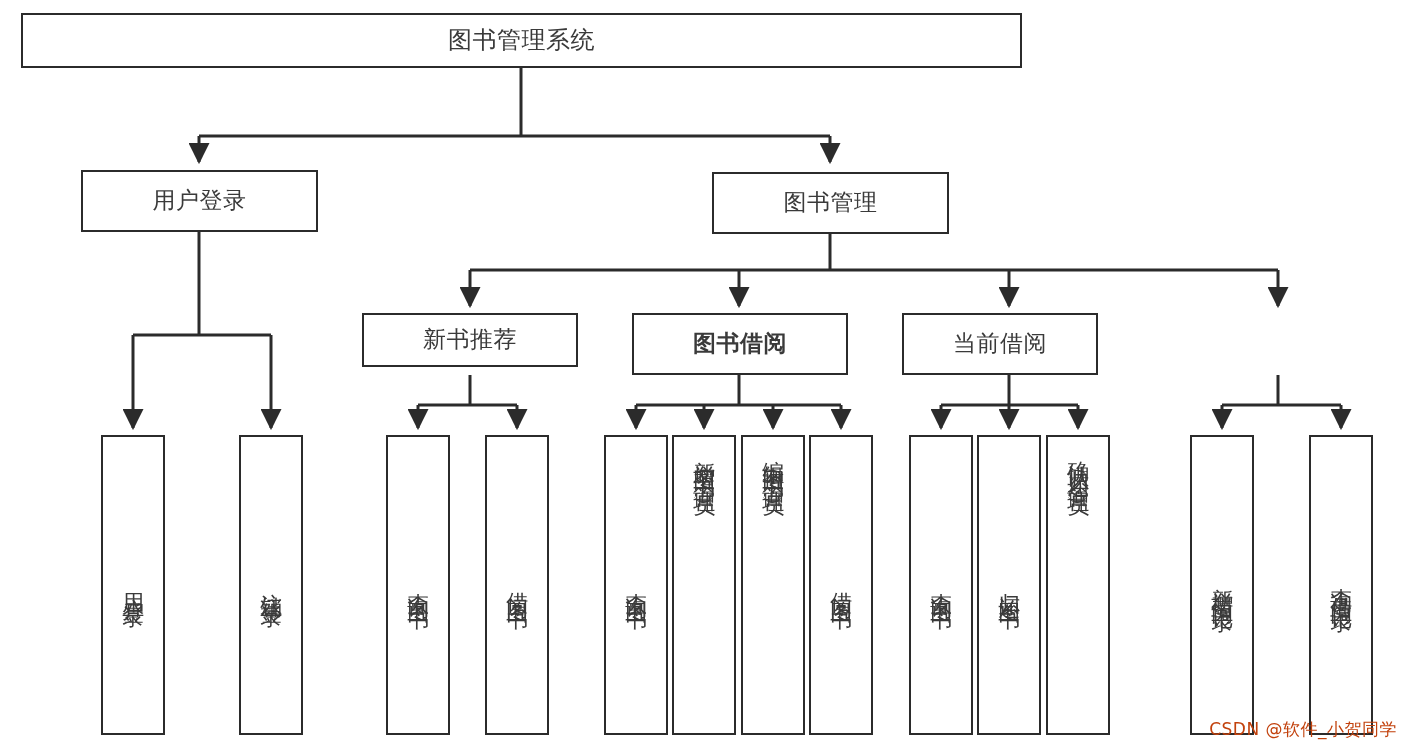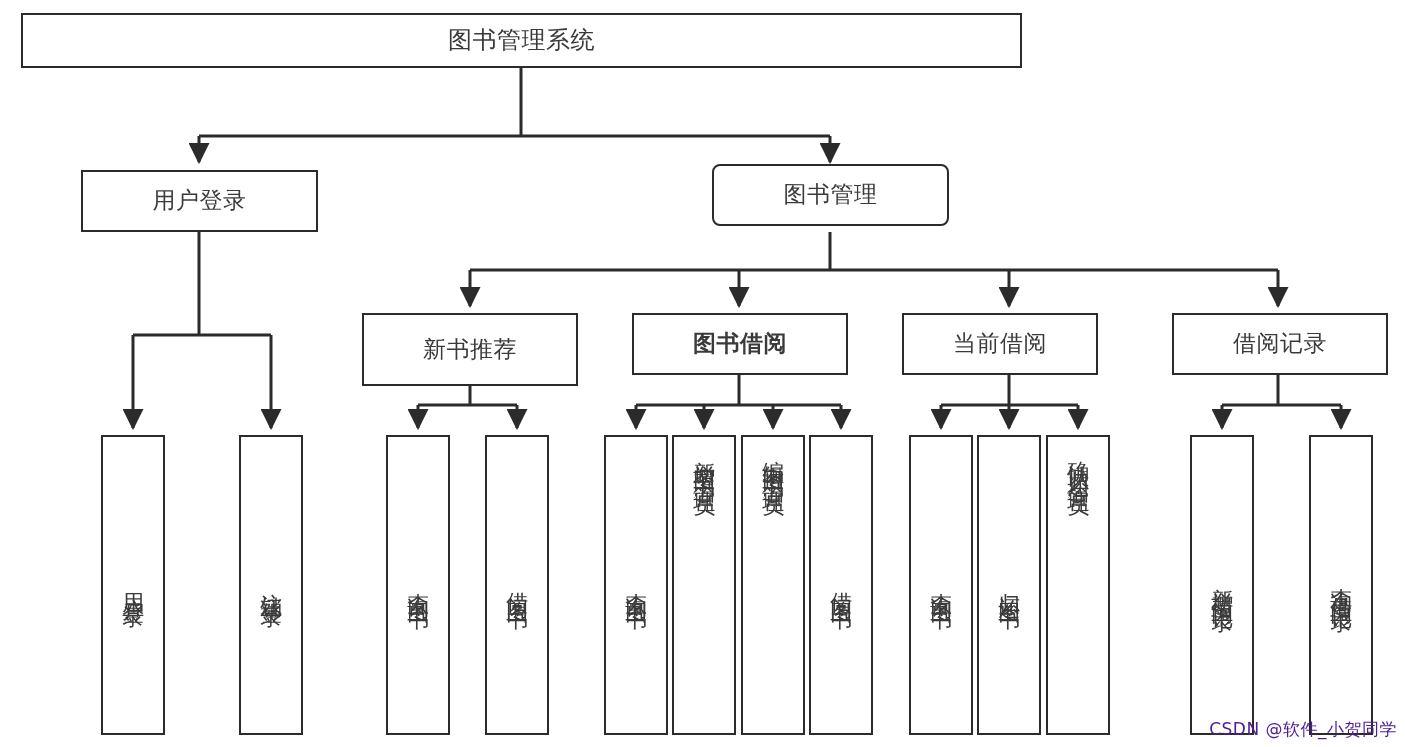--- a/index.html
+++ b/index.html
@@ -58,21 +58,21 @@
     white-space: pre-line;
   }
   .leaf .node-label {
     white-space: nowrap;
   }
   #watermark {
     position: absolute;
     right: 8px;
     bottom: 6px;
     font-size: 17px;
-    color: #4c1d95;
+    color: #c2410c;
     letter-spacing: 0.5px;
     user-select: none;
   }
 </style>
 </head>
 <body>
 
 <div id="canvas">
 
   <svg id="edges" viewBox="0 0 1405 747">
@@ -125,35 +125,32 @@
     </g>
   </svg>
 
   <div class="node root" style="left:21px; top:13px; width:1001px; height:55px;">
     <span class="node-label">图书管理系统</span>
   </div>
 
   <div class="node" style="left:81px; top:170px; width:237px; height:62px;">
     <span class="node-label">用户登录</span>
   </div>
-  <div class="node" style="left:712px; top:164px; width:237px; height:62px;border-radius:8px;">
+  <div class="node" style="left:712px; top:172px; width:237px; height:62px;">
     <span class="node-label">图书管理</span>
   </div>
 
-  <div class="node" style="left:362px; top:313px; width:216px; height:73px;justify-content:center;">
+  <div class="node" style="left:362px; top:313px; width:216px; height:54px;justify-content:center;">
     <span class="node-label">新书推荐</span>
   </div>
   <div class="node" style="left:632px; top:313px; width:216px; height:62px;font-weight:bold;">
     <span class="node-label">图书借阅</span>
   </div>
   <div class="node" style="left:902px; top:313px; width:196px; height:62px;">
     <span class="node-label">当前借阅</span>
-  </div>
-  <div class="node" style="left:1172px; top:313px; width:216px; height:62px;">
-    <span class="node-label">借阅记录</span>
   </div>
 
   <div class="node leaf" style="left:101px; top:435px; width:64px; height:300px;">
     <span class="node-label">用户登录</span>
   </div>
   <div class="node leaf" style="left:239px; top:435px; width:64px; height:300px;">
     <span class="node-label">注销登录</span>
   </div>
 
   <div class="node leaf" style="left:386px; top:435px; width:64px; height:300px;">

